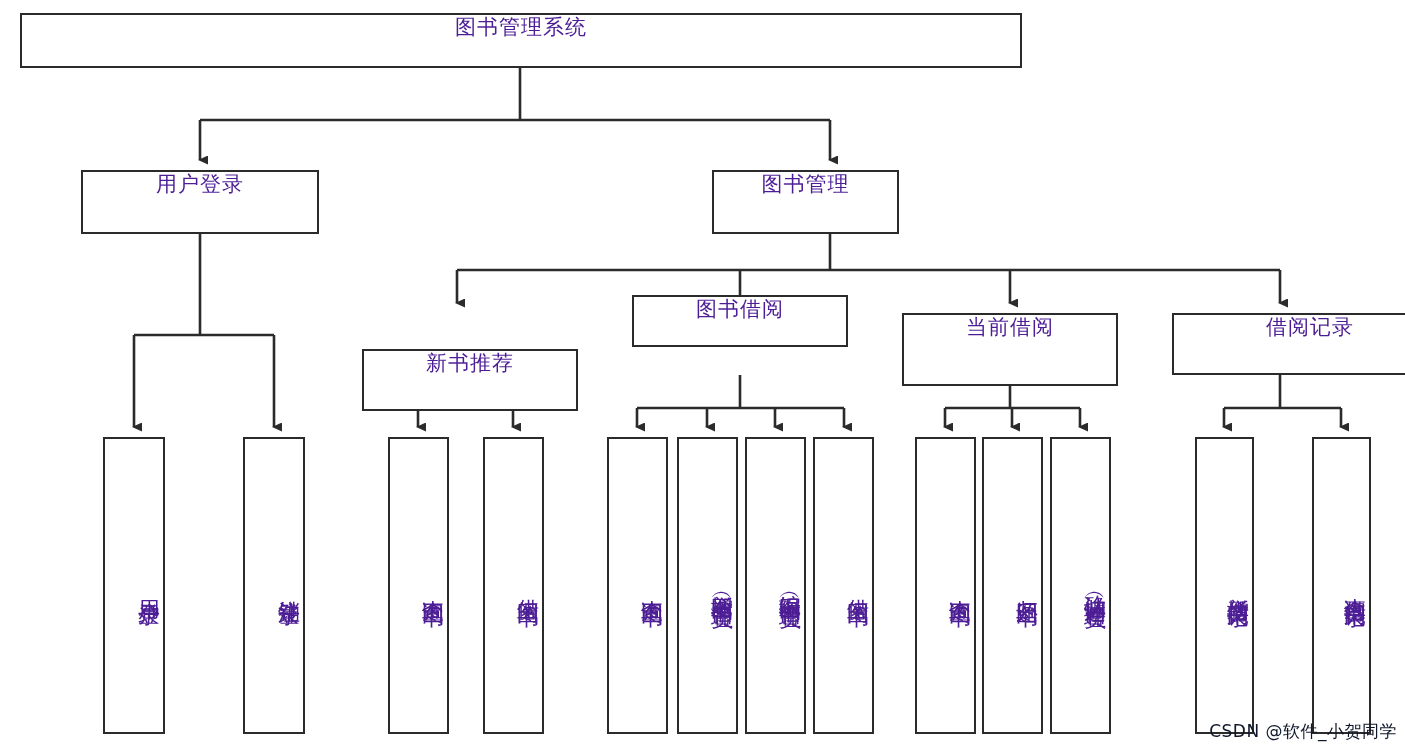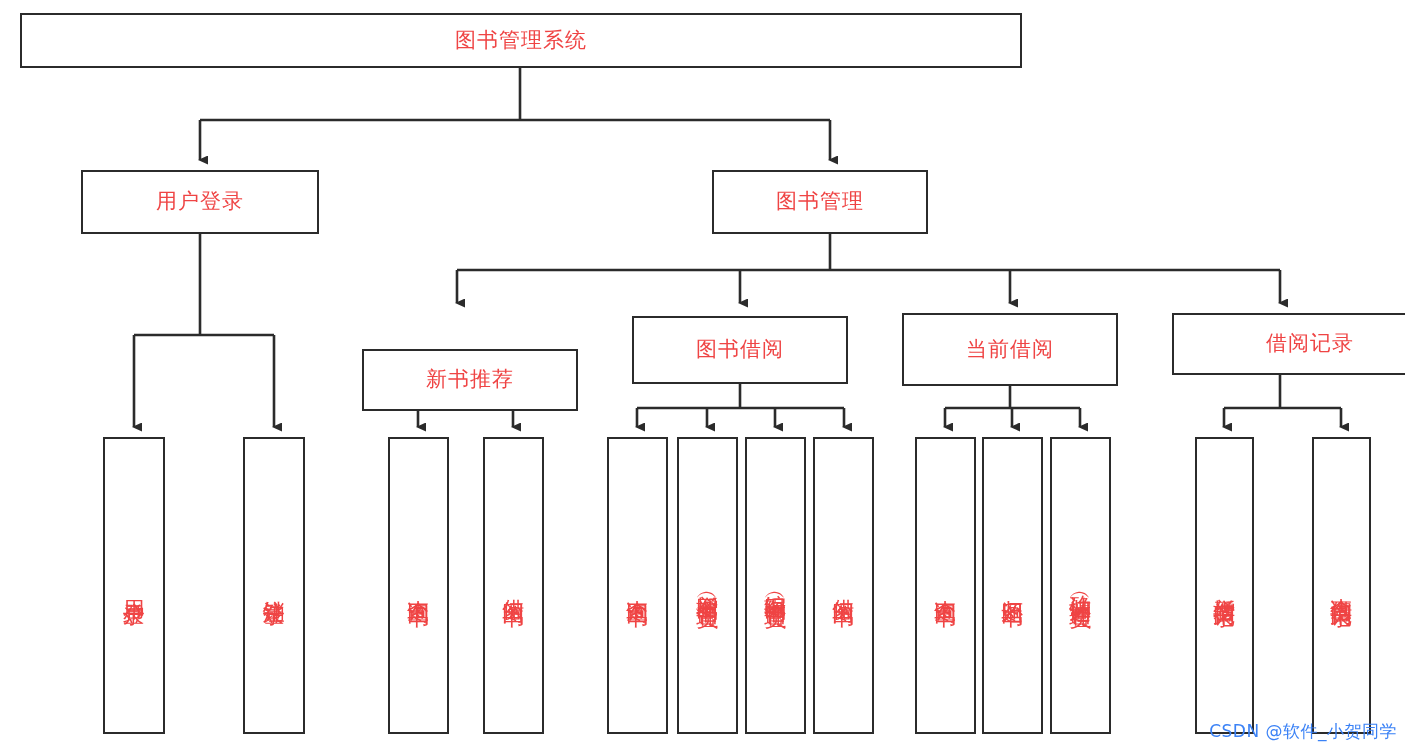--- a/index.html
+++ b/index.html
@@ -16,23 +16,23 @@
     height: 747px;
     background: #ffffff;
     overflow: hidden;
   }
   .node {
     position: absolute;
     box-sizing: border-box;
     border: 2px solid #2b2b2b;
     background: #ffffff;
     display: flex;
-    align-items: center;
+    align-items: flex-start;
     justify-content: center;
-    color: #ef4444;
+    color: #4c1d95;
   }
   .node.horiz {
     font-size: 21px;
     letter-spacing: 1px;
     line-height: 1.2;
   }
   .node.vert {
     writing-mode: vertical-rl;
     text-orientation: upright;
     font-size: 22px;
@@ -52,21 +52,21 @@
     top: 0;
     width: 1405px;
     height: 747px;
     pointer-events: none;
   }
   .watermark {
     position: absolute;
     right: 8px;
     bottom: 4px;
     font-size: 17px;
-    color: #3b82f6;
+    color: #0f172a;
     letter-spacing: 0.5px;
     white-space: nowrap;
   }
 </style>
 </head>
 <body>
 
 <div id="canvas">
 
   <svg id="wiring" viewBox="0 0 1405 747" xmlns="http://www.w3.org/2000/svg">
@@ -119,28 +119,28 @@
     </g>
   </svg>
 
   <div class="node horiz" style="left:20px; top:13px; width:1002px; height:55px;">
     <span class="txt">图书管理系统</span>
   </div>
 
   <div class="node horiz" style="left:81px; top:170px; width:238px; height:64px;">
     <span class="txt">用户登录</span>
   </div>
-  <div class="node horiz" style="left:712px; top:170px; width:216px; height:64px;">
+  <div class="node horiz" style="left:712px; top:170px; width:187px; height:64px;">
     <span class="txt">图书管理</span>
   </div>
 
   <div class="node horiz" style="left:362px; top:313px; width:216px; height:62px;margin-top:36px;">
     <span class="txt">新书推荐</span>
   </div>
-  <div class="node horiz" style="left:632px; top:316px; width:216px; height:68px;">
+  <div class="node horiz" style="left:632px; top:295px; width:216px; height:52px;">
     <span class="txt">图书借阅</span>
   </div>
   <div class="node horiz" style="left:902px; top:313px; width:216px; height:73px;">
     <span class="txt">当前借阅</span>
   </div>
   <div class="node horiz" style="left:1172px; top:313px; width:260px; height:62px;padding-left:16px;">
     <span class="txt">借阅记录</span>
   </div>
 
   <div class="node vert" style="left:103px; top:437px; width:62px; height:297px;">

